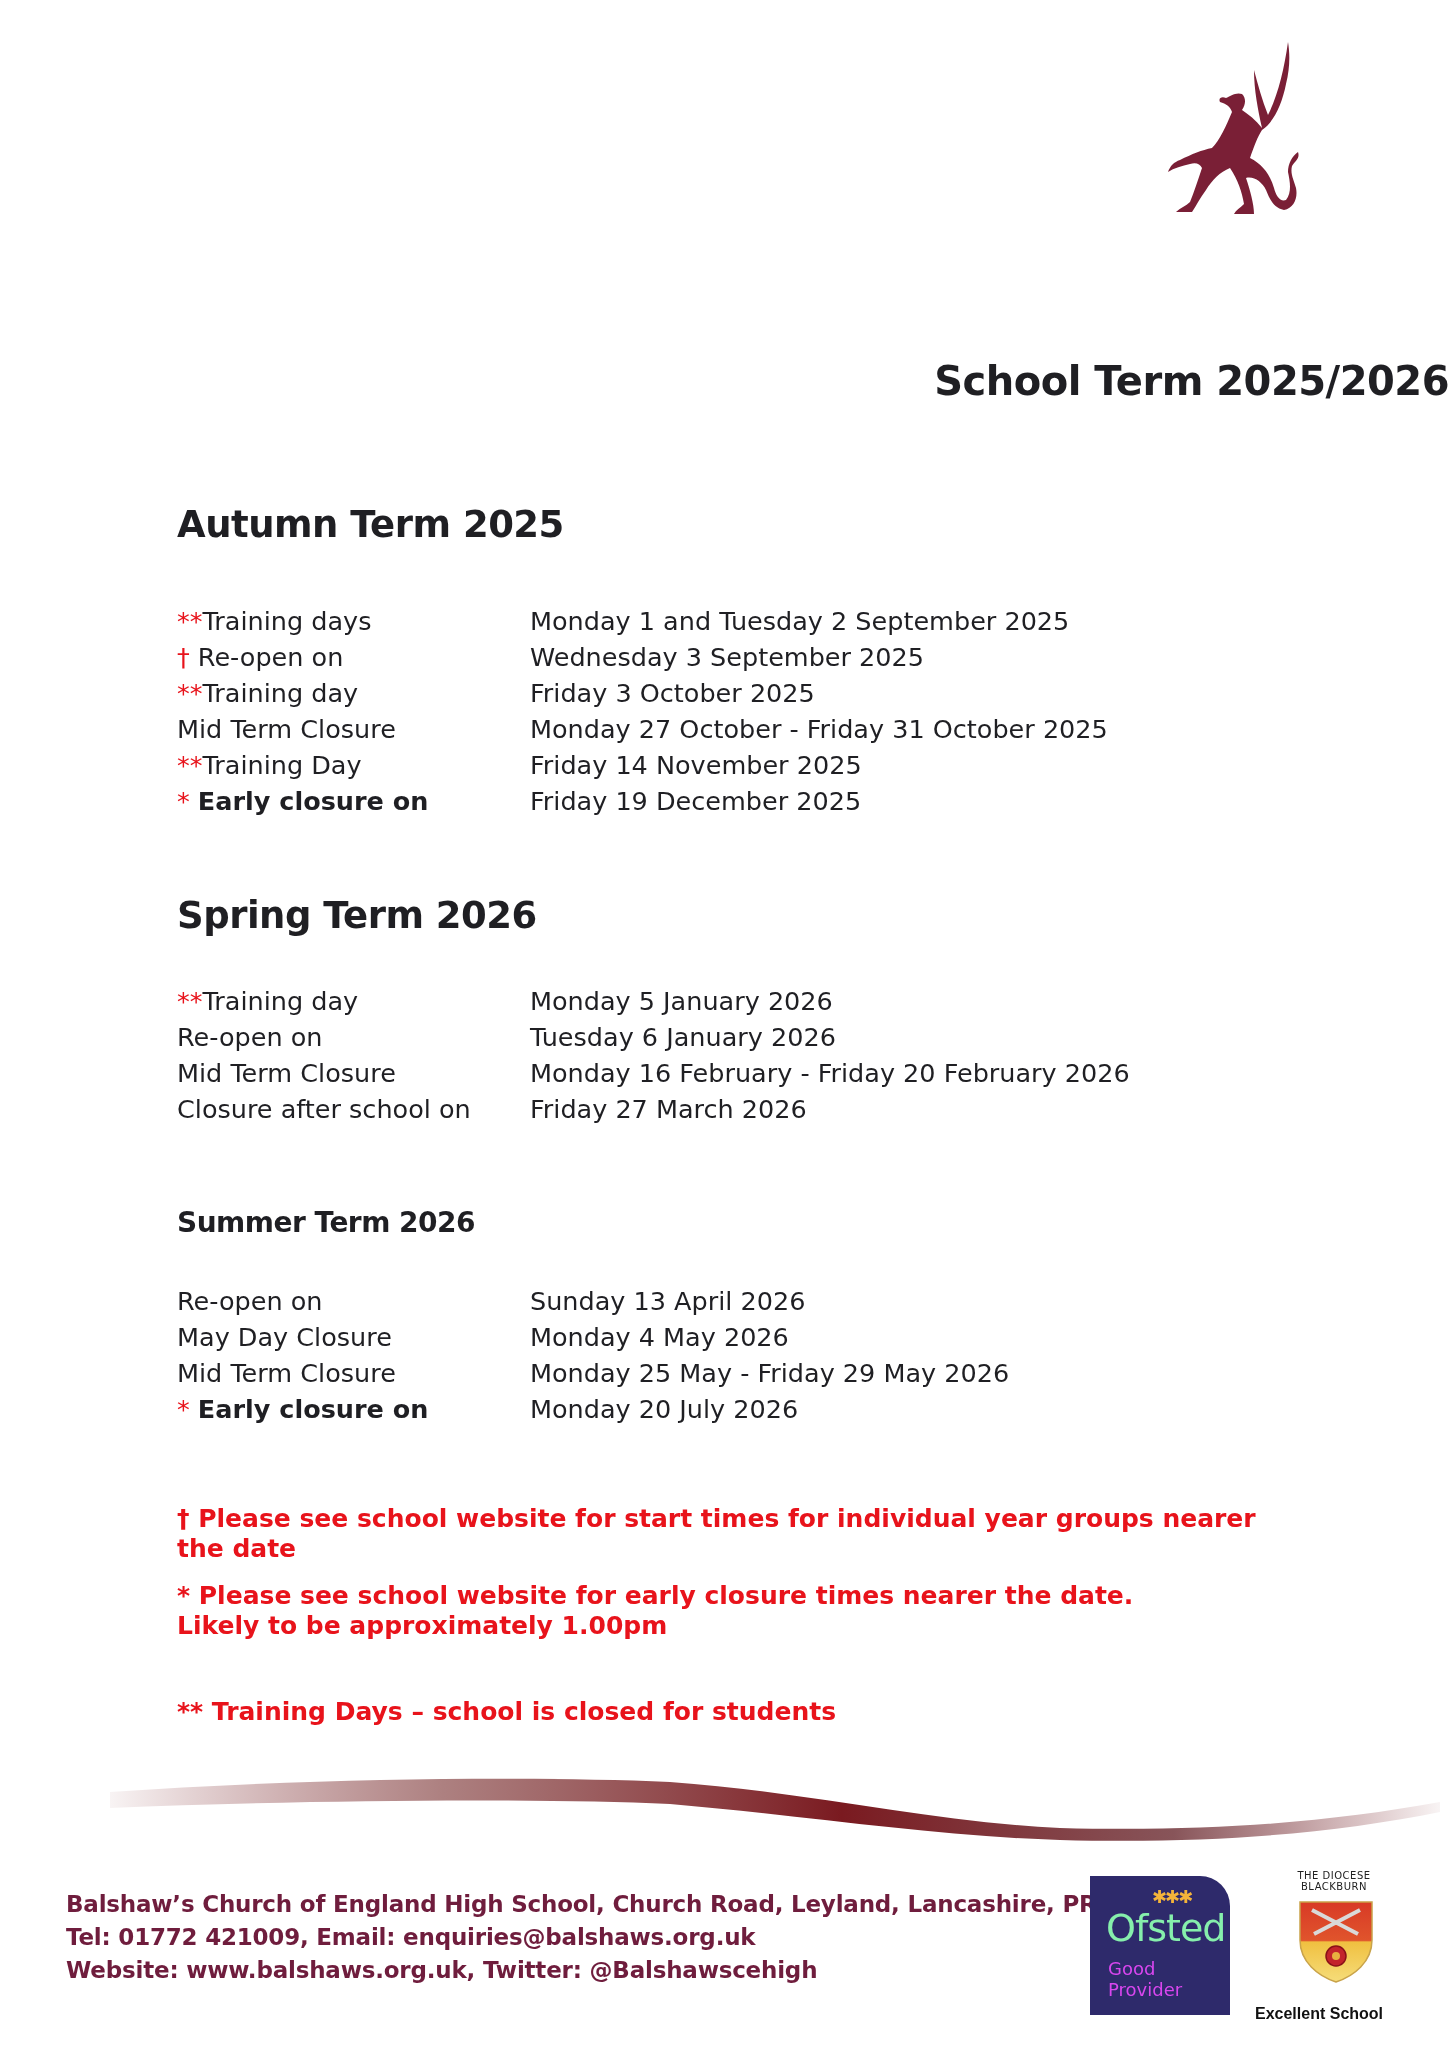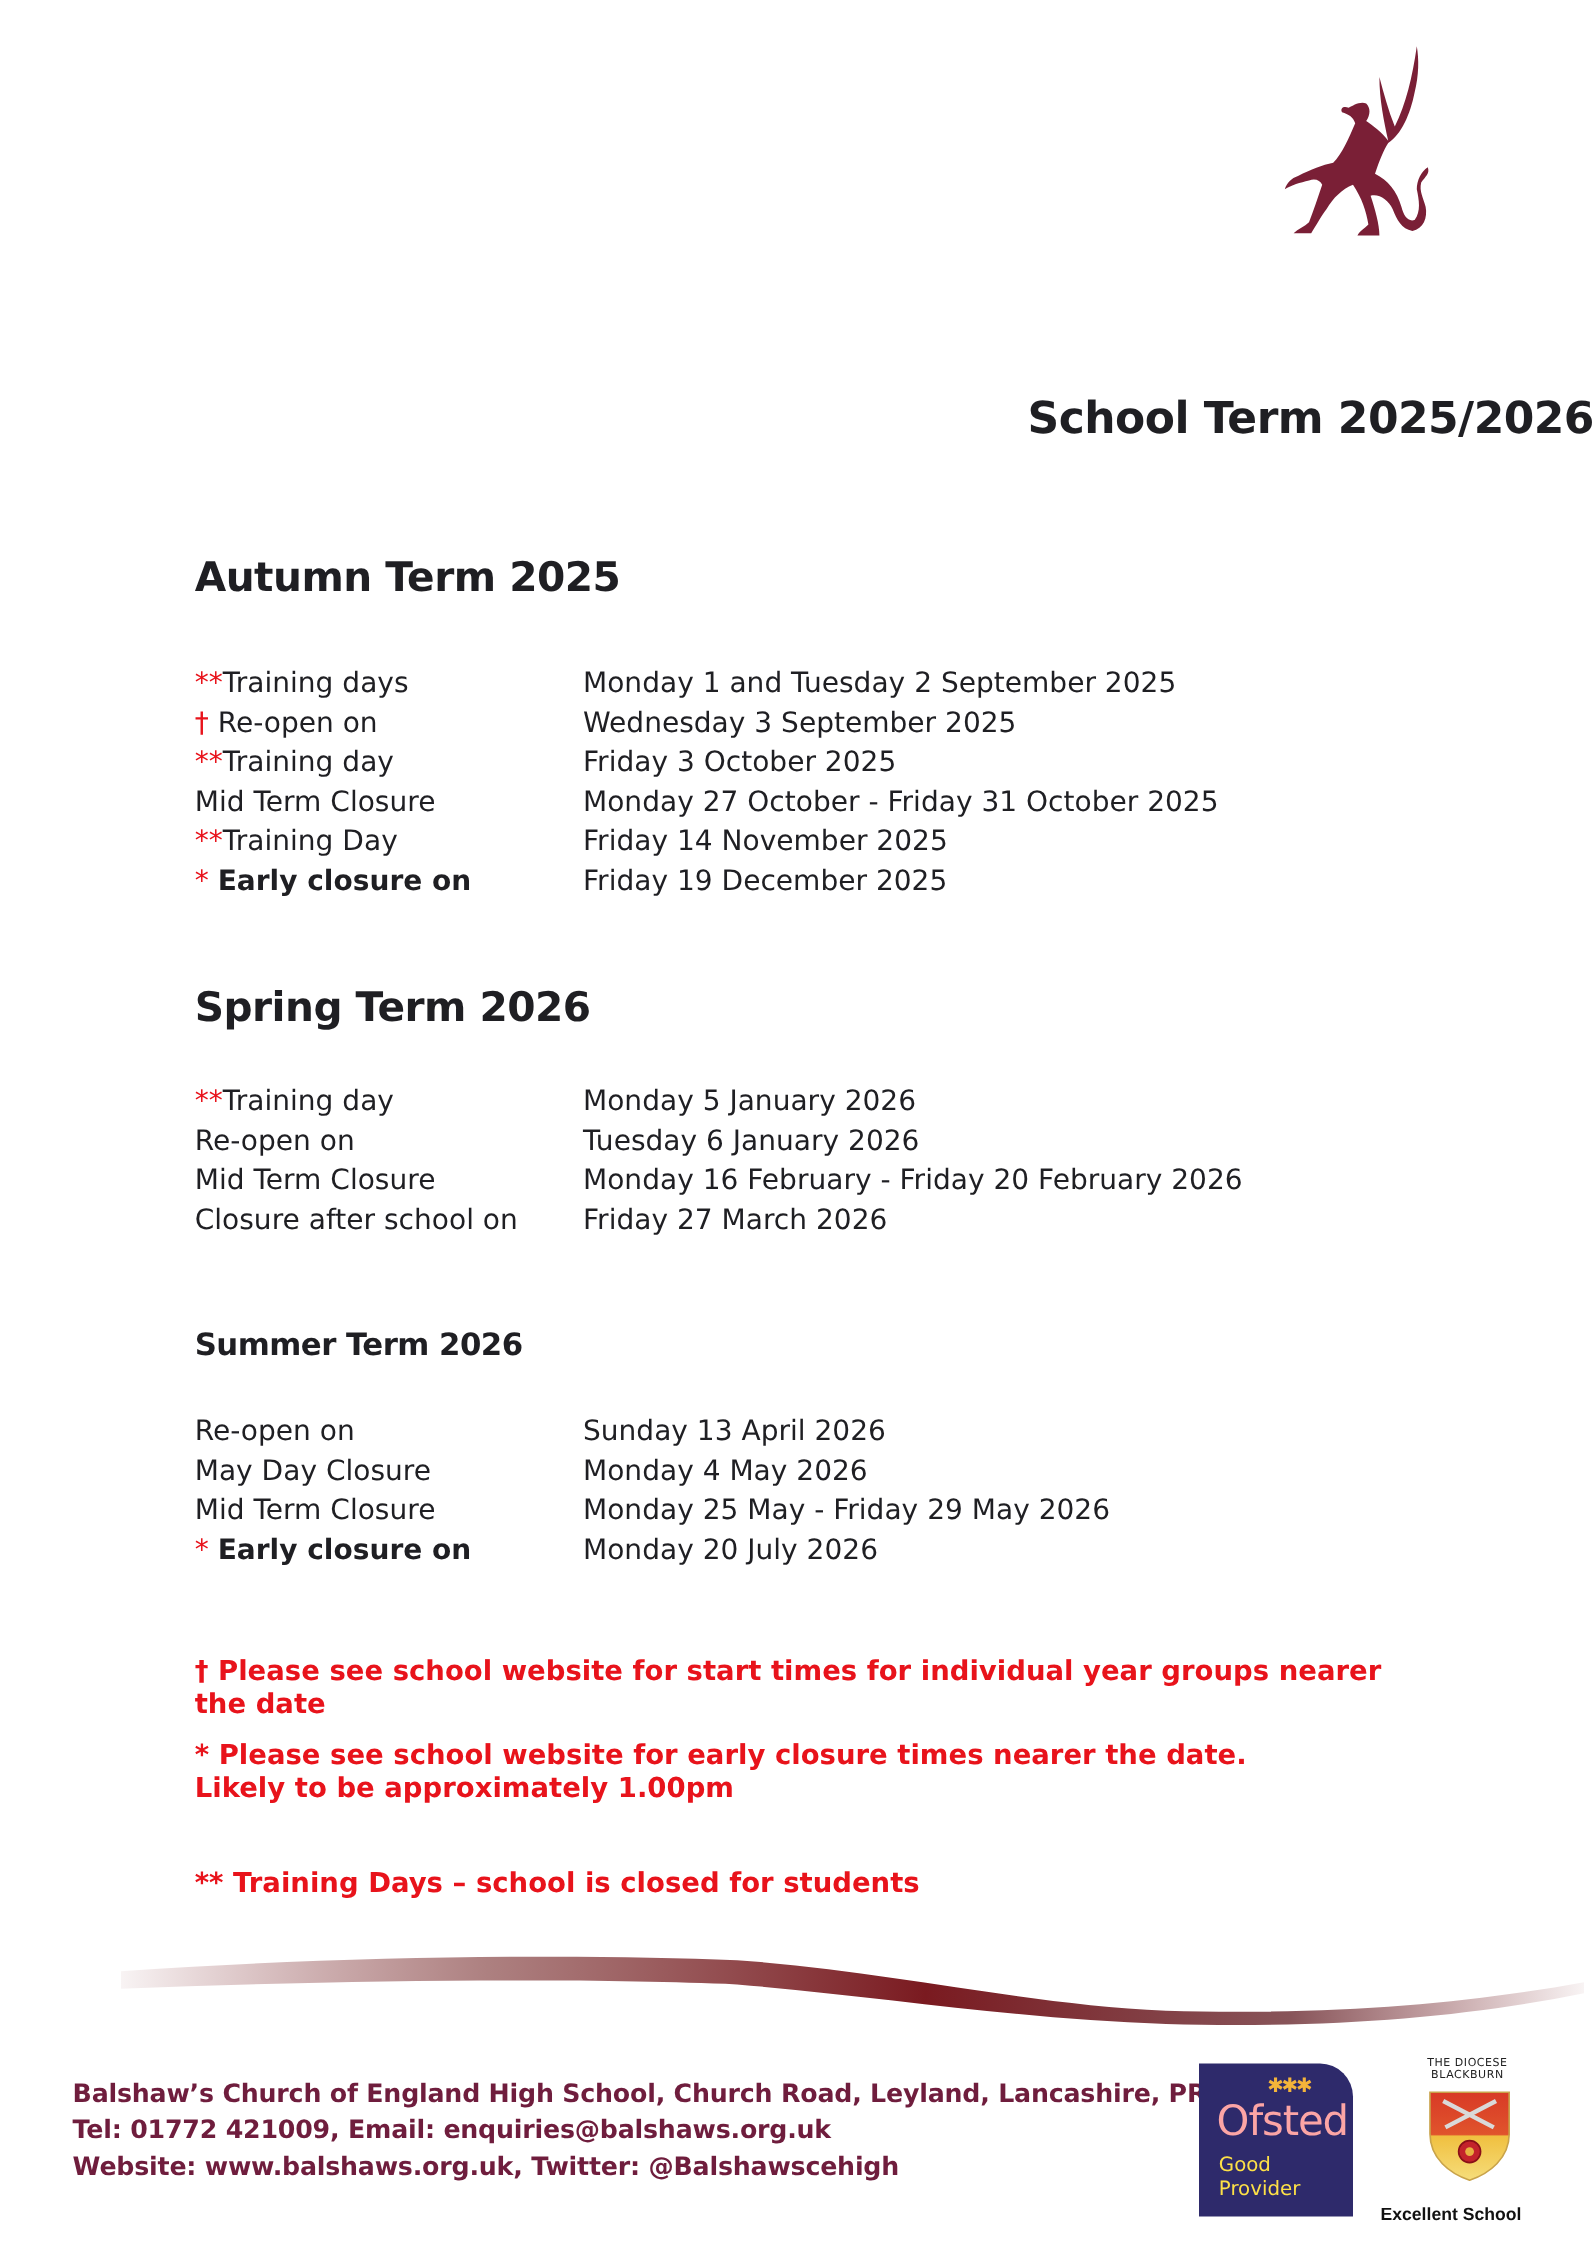--- a/index.html
+++ b/index.html
@@ -28,22 +28,22 @@
   .bold { font-weight: bold; }
 
   .note { left: 177px; width: 1100px; font-size: 25px; line-height: 30px; font-weight: bold; color: #e8131b; }
 
   .swoosh { left: 110px; top: 1772px; width: 1330px; height: 80px; }
 
   .footer-line { left: 66px; font-size: 23px; font-weight: bold; color: #6f1d3d; white-space: nowrap; letter-spacing: -0.2px; }
 
   .ofsted { left: 1090px; top: 1876px; width: 140px; height: 139px; background: #2e2a6b; border-radius: 0 30px 0 0; }
   .ofsted .stars { position: absolute; left: 62px; top: 10px; color: #f4b43a; font-size: 18px; letter-spacing: -2px; }
-  .ofsted .brand { position: absolute; left: 16px; top: 30px; color: #fca5a5; font-size: 38px; letter-spacing: -1px; }
-  .ofsted .grade { position: absolute; left: 18px; top: 82px; color: #fde047; font-size: 18px; line-height: 21px; }
+  .ofsted .brand { position: absolute; left: 16px; top: 30px; color: #86efac; font-size: 38px; letter-spacing: -1px; }
+  .ofsted .grade { position: absolute; left: 18px; top: 82px; color: #d946ef; font-size: 18px; line-height: 21px; }
 
   .diocese { left: 1280px; top: 1868px; width: 110px; height: 140px; }
   .diocese-title { position: absolute; left: 4px; top: 2px; width: 100px; text-align: center; font-size: 10px;
                    line-height: 11px; color: #222; letter-spacing: 0.5px; }
   .excellent { left: 1255px; top: 2005px; width: 160px; text-align: left; font-family: "Liberation Sans", sans-serif;
                font-weight: bold; font-size: 16px; color: #111; }
 </style>
 </head>
 <body>
 

